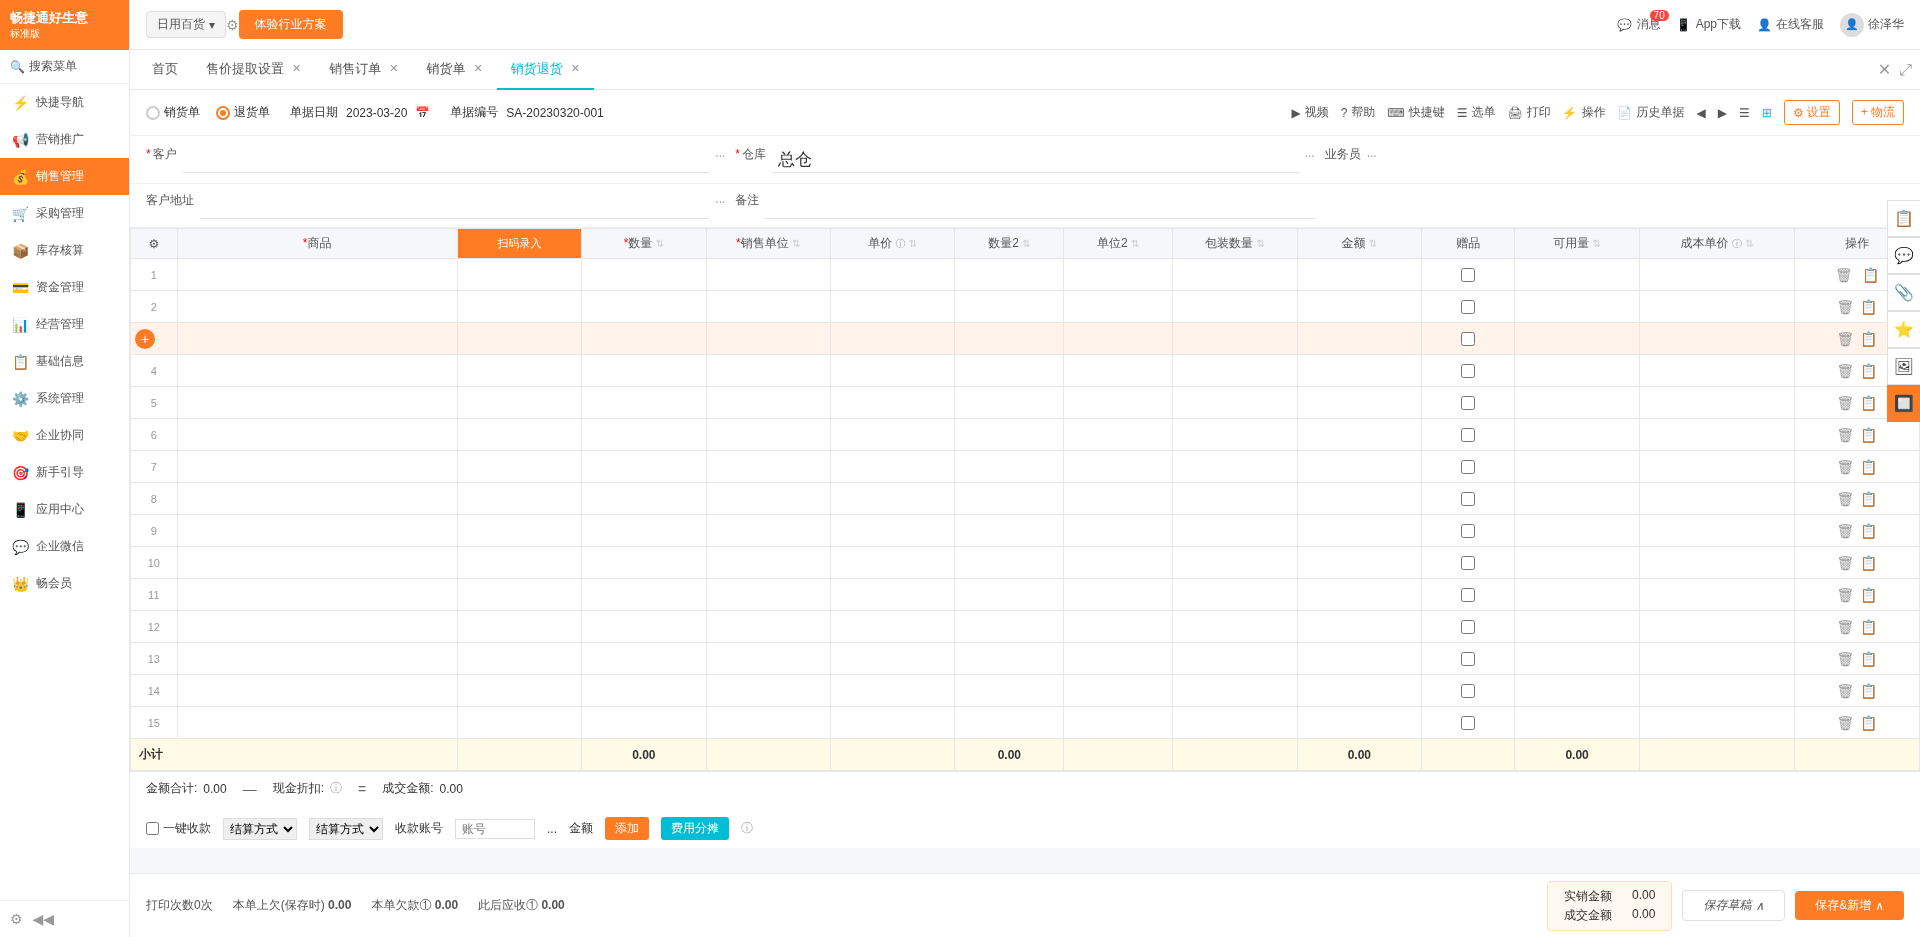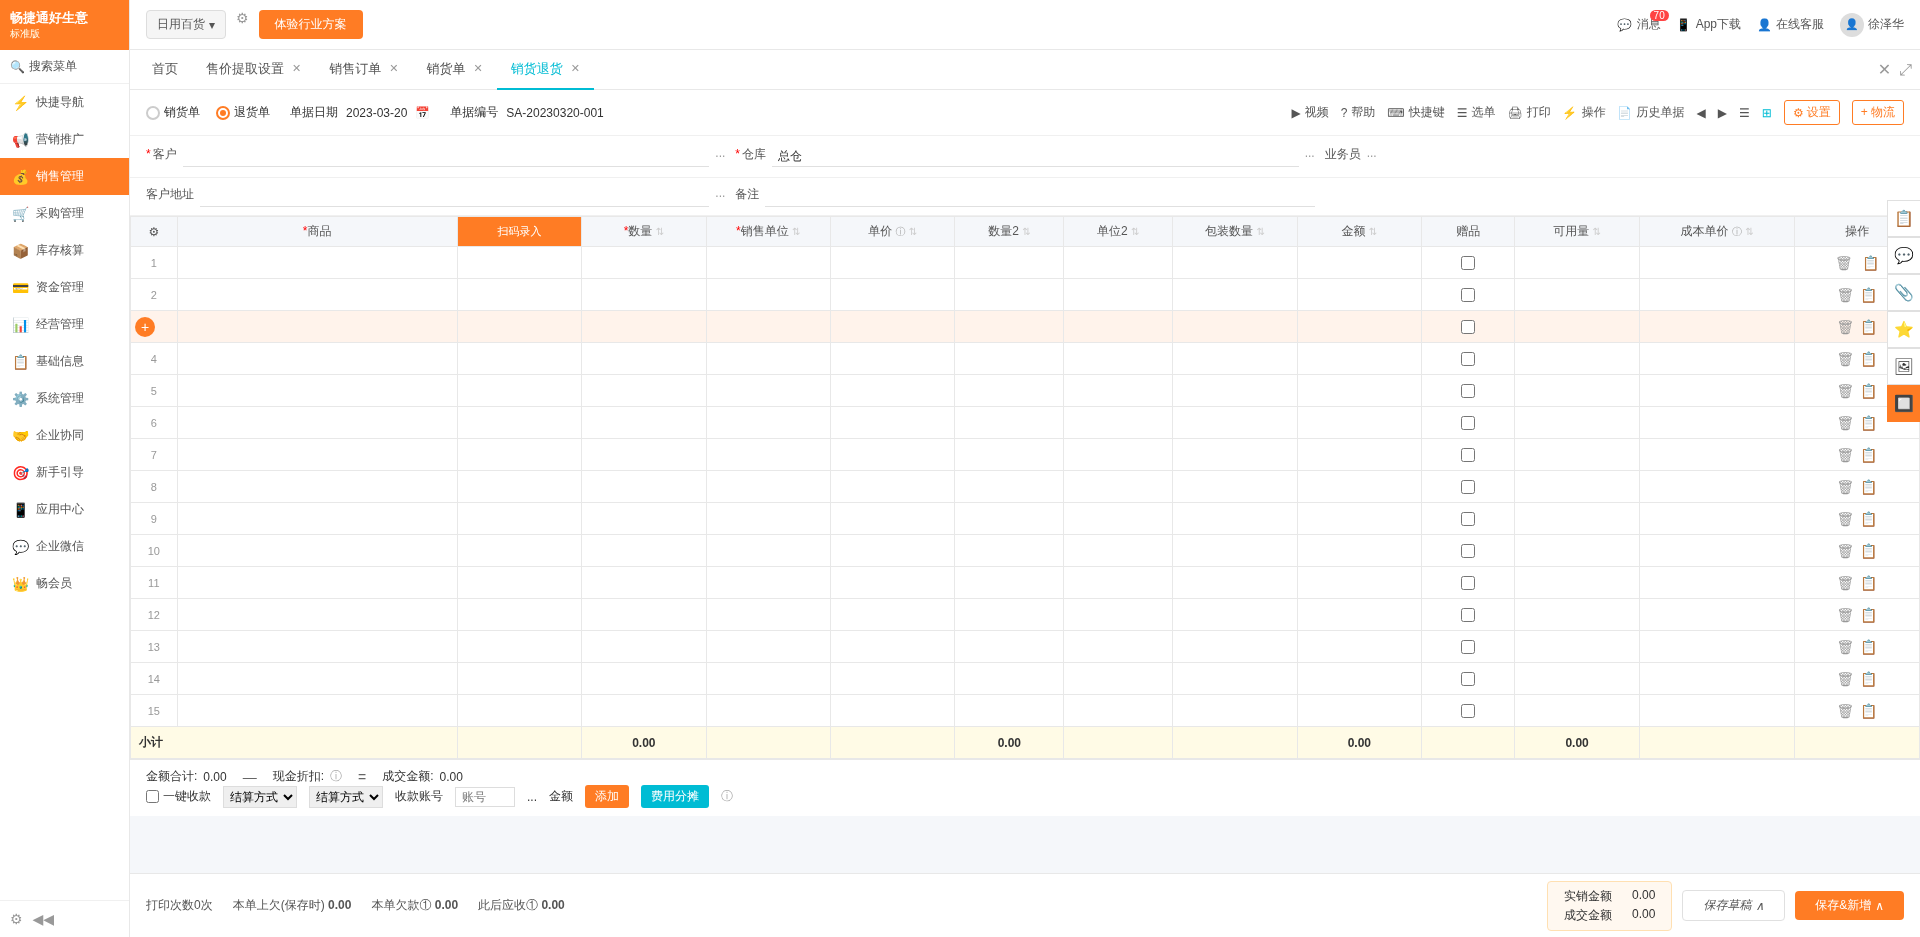--- a/index.html
+++ b/index.html
@@ -13,21 +13,21 @@
     .sidebar-nav-item.active { background: #ff7c24; color: #fff; }
     .sidebar-nav-item .nav-icon { font-size: 14px; width: 16px; text-align: center; }
     .sidebar-bottom { margin-top: auto; border-top: 1px solid #f0f0f0; display: flex; padding: 10px; gap: 10px; align-items: center; }
     .sidebar-bottom-btn { cursor: pointer; color: #999; font-size: 14px; }
 
     
     .main { flex: 1; display: flex; flex-direction: column; height: 937px; overflow: hidden; }
 
     
     .top-header { background: #fff; height: 50px; display: flex; align-items: center; justify-content: space-between; padding: 0 16px; border-bottom: 1px solid #e8e8e8; }
-    .top-header-left { display: flex; gap: 10px; }
+    .top-header-left { display: flex; align-items: center; }
     .top-header-select { display: flex; align-items: center; gap: 4px; background: #f5f5f5; border: 1px solid #ddd; border-radius: 4px; padding: 4px 10px; cursor: pointer; font-size: 12px; color: #555; }
     .top-header-gear { color: #999; cursor: pointer; font-size: 14px; }
     .top-header-btn { background: #ff7c24; color: #fff; border: none; border-radius: 4px; padding: 6px 16px; cursor: pointer; font-size: 12px; }
     .top-header-right { display: flex; align-items: center; gap: 16px; }
     .top-header-icon-item { display: flex; align-items: center; gap: 4px; cursor: pointer; color: #555; font-size: 12px; position: relative; }
     .badge { background: #ff4444; color: #fff; border-radius: 10px; font-size: 10px; padding: 0 4px; position: absolute; top: -6px; right: -8px; min-width: 16px; text-align: center; }
     .avatar { width: 24px; height: 24px; border-radius: 50%; background: #ddd; display: flex; align-items: center; justify-content: center; font-size: 11px; color: #666; }
 
     
     .tab-bar { background: #fff; display: flex; align-items: center; border-bottom: 1px solid #e8e8e8; padding: 0 8px; height: 40px; }
@@ -50,21 +50,21 @@
     .calendar-icon { color: #ccc; cursor: pointer; }
     .toolbar-item { display: flex; align-items: center; gap: 4px; cursor: pointer; font-size: 12px; color: #555; }
     .toolbar-btn { background: #f5f5f5; border: 1px solid #e0e0e0; border-radius: 3px; padding: 3px 8px; cursor: pointer; font-size: 12px; color: #555; display: flex; align-items: center; gap: 3px; }
     .toolbar-btn.orange-outline { border-color: #ff7c24; color: #ff7c24; background: #fff; }
 
     
     .form-fields { padding: 10px 16px; display: grid; grid-template-columns: 1fr 1fr 1fr; gap: 10px; background: #fff; border-bottom: 1px solid #f0f0f0; }
     .form-row { display: flex; align-items: flex-start; gap: 6px; }
     .form-label { font-size: 12px; color: #555; white-space: nowrap; }
     .form-label.required::before { content: '*'; color: red; margin-right: 2px; }
-    .form-input { border: none; border-bottom: 1px solid #e0e0e0; padding: 3px 6px; font-size: 12px; color: #333; min-width: 120px; outline: none; background: transparent; }
+    .form-input { border: none; border-bottom: 1px solid #e0e0e0; padding: 3px 6px; font-size: 17px; color: #333; min-width: 120px; outline: none; background: transparent; }
     .form-dots { color: #999; font-size: 12px; cursor: pointer; }
     .form-fields-row2 { padding: 8px 16px; display: grid; grid-template-columns: 1fr 1fr 1fr; gap: 10px; background: #fff; border-bottom: 1px solid #f0f0f0; }
 
     
     .table-container { background: #fff; overflow: auto; }
     .data-table { width: 100%; border-collapse: collapse; table-layout: fixed; }
     .data-table th { background: #f5f7fa; border: 1px solid #e8e8e8; padding: 6px 4px; text-align: center; font-size: 12px; font-weight: normal; color: #555; white-space: nowrap; }
     .data-table td { border: 1px solid #e8e8e8; padding: 4px; text-align: center; font-size: 12px; color: #333; height: 32px; }
     .data-table tr.highlighted td { background: #fff3eb; }
     .data-table tr.highlighted td:first-child { background: #fff3eb; }
@@ -72,21 +72,21 @@
     .table-checkbox { width: 14px; height: 14px; }
     .row-num { color: #999; font-size: 11px; }
     .add-row-btn { width: 20px; height: 20px; border-radius: 50%; background: #ff7c24; color: #fff; border: none; cursor: pointer; font-size: 14px; display: flex; align-items: center; justify-content: center; }
     .action-icon { color: #999; cursor: pointer; font-size: 14px; margin: 0 3px; }
 
     
     .table-footer-row td { background: #fffbe6; font-weight: bold; }
 
     
     .bottom-area { background: #fff; border-top: 1px solid #e8e8e8; padding: 8px 16px; }
-    .bottom-row1 { display: flex; align-items: flex-end; gap: 16px; font-size: 12px; margin-bottom: 0; }
+    .bottom-row1 { display: flex; align-items: flex-end; gap: 16px; font-size: 12px; margin-bottom: 20px; }
     .money-field { display: flex; align-items: center; gap: 6px; }
     .minus-icon { color: #666; font-size: 14px; }
     .equals-icon { color: #666; font-size: 14px; }
     .bottom-row2 { display: flex; align-items: center; gap: 12px; font-size: 12px; }
     .bottom-checkbox { display: flex; align-items: center; gap: 4px; }
     .orange-add-btn { background: #ff7c24; color: #fff; border: none; border-radius: 3px; padding: 3px 10px; cursor: pointer; font-size: 12px; }
     .fee-btn { background: #00bcd4; color: #fff; border: none; border-radius: 3px; padding: 3px 10px; cursor: pointer; font-size: 12px; }
 
     
     .footer-bar { background: #fff; border-top: 1px solid #e8e8e8; display: flex; align-items: center; justify-content: space-between; padding: 8px 16px; height: 64px; }
@@ -712,21 +712,21 @@
             <input type="checkbox" style="">
             <span>一键收款</span>
           </div>
           <select style="font-size:12px;border:1px solid #ddd;padding:2px;">
             <option>结算方式</option>
           </select>
           <select style="font-size:12px;border:1px solid #ddd;padding:2px;">
             <option>结算方式</option>
           </select>
           <span>收款账号</span>
-          <input type="text" placeholder="账号" style="font-size: 12px; border: 1px solid rgb(221, 221, 221); padding: 2px 6px; width: 60px;">
+          <input type="text" placeholder="账号" style="font-size: 12px; border: 1px solid rgb(221, 221, 221); padding: 2px 6px; width: 80px;">
           <span>...</span>
           <span>金额</span>
           <button class="orange-add-btn">添加</button>
           <button class="fee-btn">费用分摊</button>
           <span style="color:#aaa;cursor:pointer;">ⓘ</span>
         </div>
       </div>
 
     </div>
   </div>

